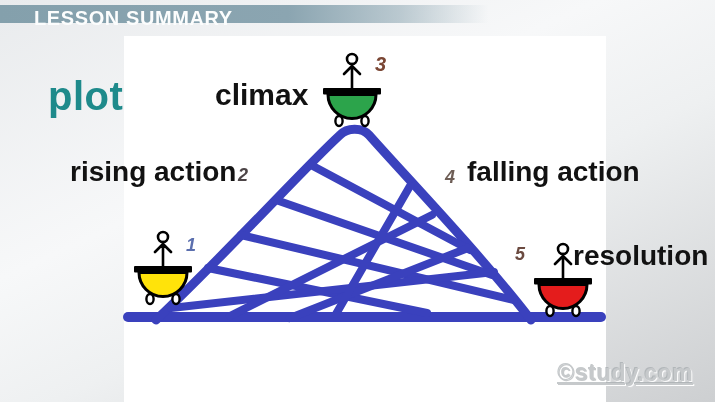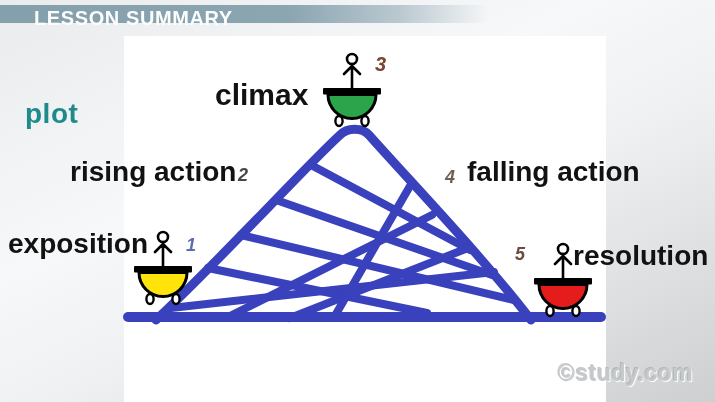--- a/index.html
+++ b/index.html
@@ -11,34 +11,34 @@
   .canvas{position:absolute;left:124px;top:36px;width:482px;height:366px;background:#ffffff;}
   .hill{position:absolute;left:0;top:0;width:715px;height:402px;}
   .header{
     position:absolute;left:0;top:5px;width:555px;height:18px;
     background:linear-gradient(to right,#84a0ac 0%,#8ba5b1 52%,rgba(139,165,177,0.55) 72%,rgba(139,165,177,0) 88%);
   }
   .header-title{
     position:absolute;left:34px;top:0;line-height:26px;
     font-size:20px;font-weight:600;letter-spacing:.6px;color:#fcfdfd;white-space:nowrap;
   }
-  .kw{position:absolute;left:25px;top:74px;font-size:28px;font-weight:700;letter-spacing:.5px;margin-top:24px;}
+  .kw{position:absolute;left:48px;top:74px;font-size:40px;font-weight:700;letter-spacing:.5px;}
   .lbl{position:absolute;font-weight:700;font-size:28px;color:#121212;white-space:nowrap;text-align:right;}
   .lbl-climax{font-size:30px;}
   .num{position:absolute;font-weight:700;font-size:18px;font-style:italic;}
   .num-3{font-size:20px;}
   .cart{position:absolute;width:64px;height:78px;}
   .dtitle{
     position:absolute;left:124px;top:337px;width:482px;text-align:center;
     font-size:35px;font-weight:700;color:#141414;letter-spacing:.3px;white-space:nowrap;
   }
   .wm{
     position:absolute;left:558px;top:360px;font-size:23px;font-weight:700;
     color:#c6c9cb;text-shadow:-1px -1px 0 rgba(150,156,160,.55),1px 1px 1px #ffffff;
-    letter-spacing:.5px;white-space:nowrap;
+    letter-spacing:.5px;white-space:nowrap;text-decoration:underline;
   }
 </style>
 </head>
 <body>
 
 <div class="page">
 
   <div class="canvas"></div>
 
   <svg class="hill" viewBox="0 0 715 402" style="color: rgb(58, 65, 189);">
@@ -90,21 +90,20 @@
     <ellipse cx="19" cy="71" rx="3.6" ry="5" fill="#fff" stroke="#000" stroke-width="2.4"></ellipse>
     <ellipse cx="45" cy="71" rx="3.6" ry="5" fill="#fff" stroke="#000" stroke-width="2.4"></ellipse>
   </svg>
 
   <div class="header">
     <div class="header-title">LESSON SUMMARY</div>
   </div>
 
   <div class="kw" style="color: rgb(30, 138, 139);">plot</div>
 
-  <div class="lbl" style="left:8px;top:228px">exposition</div>
   <div class="lbl" style="left:70px;top:156px">rising action</div>
   <div class="lbl lbl-climax" style="left:215px;top:78px">climax</div>
   <div class="lbl" style="left:467px;top:156px">falling action</div>
   <div class="lbl" style="left:573px;top:240px">resolution</div>
 
   <div class="num" style="left: 186px; top: 235px; color: rgb(91, 111, 174);">1</div>
   <div class="num" style="left: 238px; top: 165px; color: rgb(76, 68, 70);">2</div>
   <div class="num num-3" style="left: 375px; top: 53px; color: rgb(122, 70, 52);">3</div>
   <div class="num" style="left: 445px; top: 167px; color: rgb(110, 94, 86);">4</div>
   <div class="num" style="left: 515px; top: 244px; color: rgb(107, 74, 64);">5</div>

